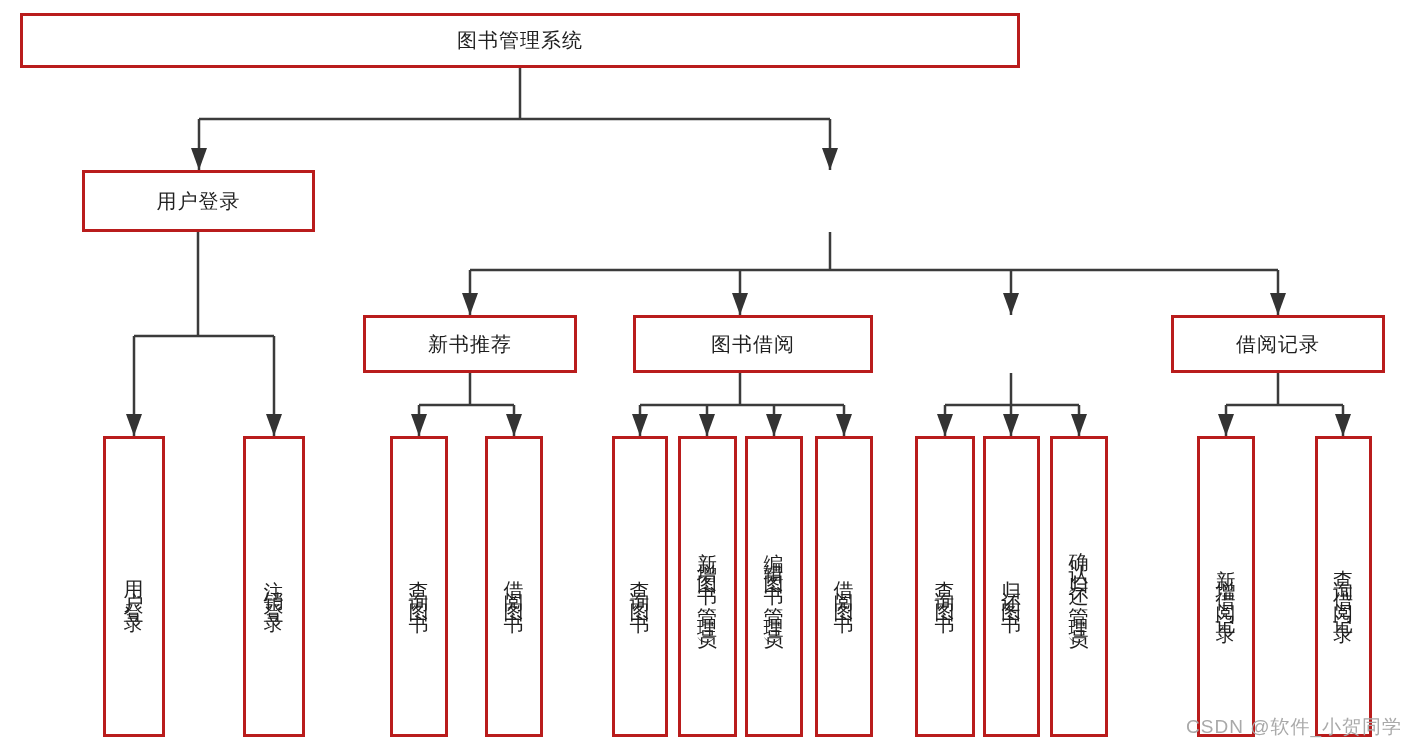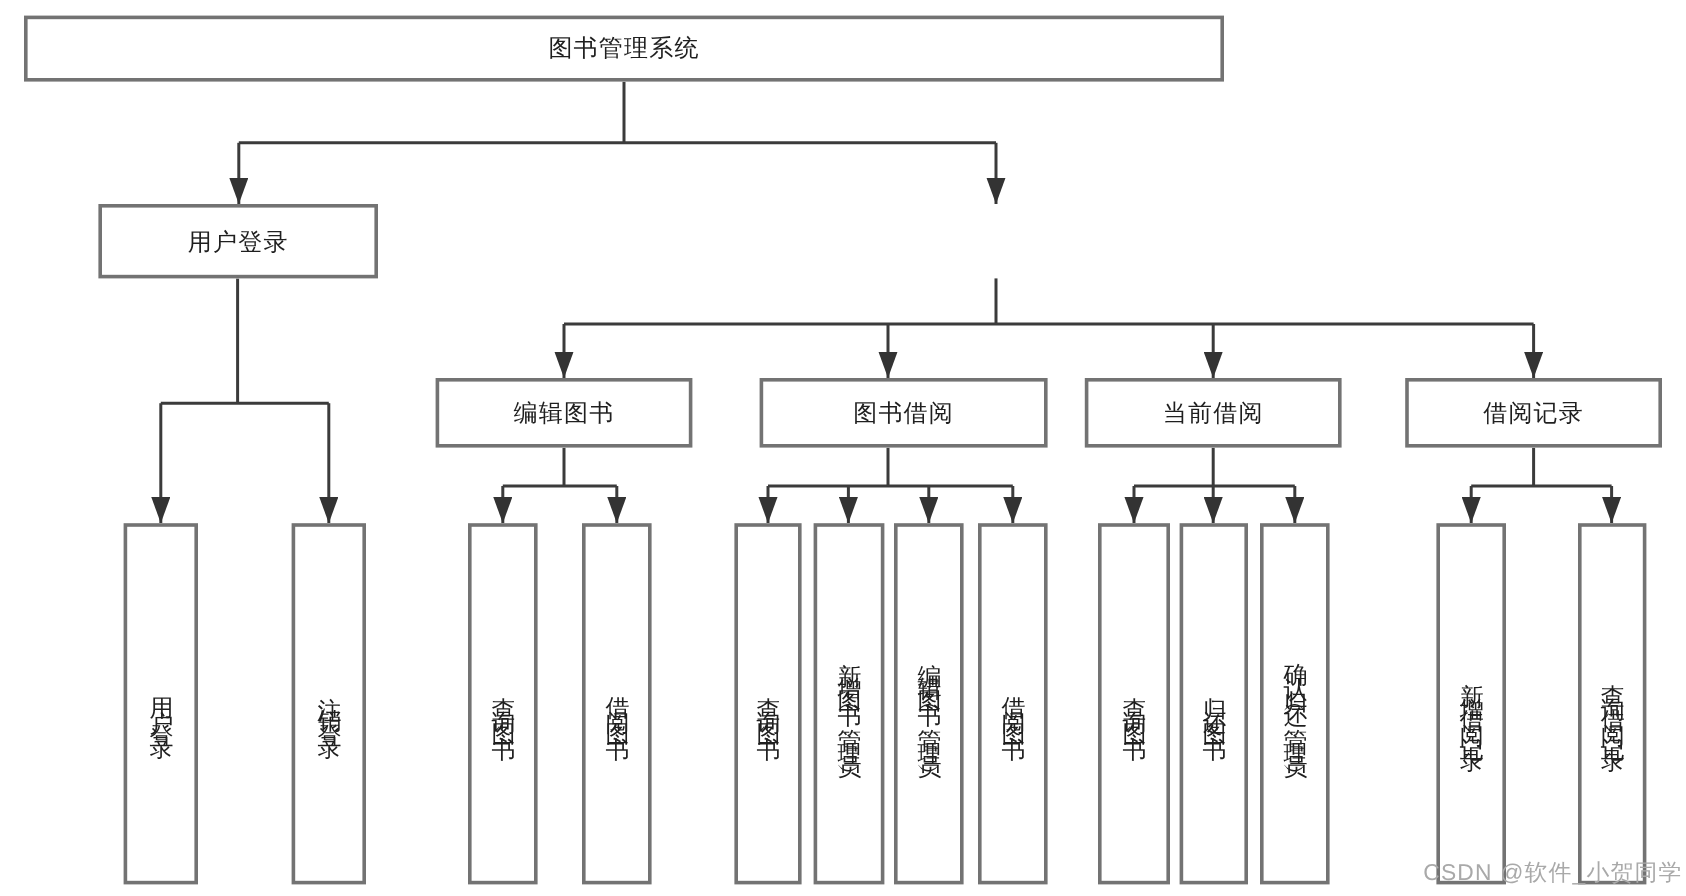--- a/index.html
+++ b/index.html
@@ -12,21 +12,21 @@
     overflow: hidden;
   }
   #edges {
     position: absolute;
     left: 0; top: 0;
     width: 1405px; height: 747px;
   }
   .node {
     position: absolute;
     box-sizing: border-box;
-    border: 3px solid #737373;
+    border: 3px solid #b91c1c;
     background: #ffffff;
     color: #1f1f1f;
     display: flex;
     align-items: center;
     justify-content: center;
     font-size: 20px;
     letter-spacing: 1px;
   }
   .node.h { text-align: center; }
   .node.v {
@@ -114,23 +114,22 @@
         <line x1="1226" y1="405" x2="1226" y2="436" marker-end="url(#arw)"></line>
         <line x1="1343" y1="405" x2="1343" y2="436" marker-end="url(#arw)"></line>
       </g>
     </g>
   </svg>
 
   <div class="node h" style="left:20px; top:13px; width:1000px; height:55px;">图书管理系统</div>
 
   <div class="node h" style="left:82px; top:170px; width:233px; height:62px;">用户登录</div>
 
-  <div class="node h" style="left:363px; top:315px; width:214px; height:58px;">编辑图书</div>
+  <div class="node h" style="left:363px; top:315px; width:214px; height:58px;">新书推荐</div>
   <div class="node h" style="left:633px; top:315px; width:240px; height:58px;">图书借阅</div>
-  <div class="node h" style="left:904px; top:315px; width:214px; height:58px;">当前借阅</div>
   <div class="node h" style="left:1171px; top:315px; width:214px; height:58px;">借阅记录</div>
 
   <div class="node v" style="left:103px; top:436px; width:62px; height:301px;">用户登录</div>
   <div class="node v" style="left:243px; top:436px; width:62px; height:301px;">注销登录</div>
 
   <div class="node v" style="left:390px; top:436px; width:58px; height:301px;">查询图书</div>
   <div class="node v" style="left:485px; top:436px; width:58px; height:301px;">借阅图书</div>
 
   <div class="node v" style="left:612px; top:436px; width:56px; height:301px;">查询图书</div>
   <div class="node v" style="left:678px; top:436px; width:59px; height:301px;">新增图书（管理员）</div>

